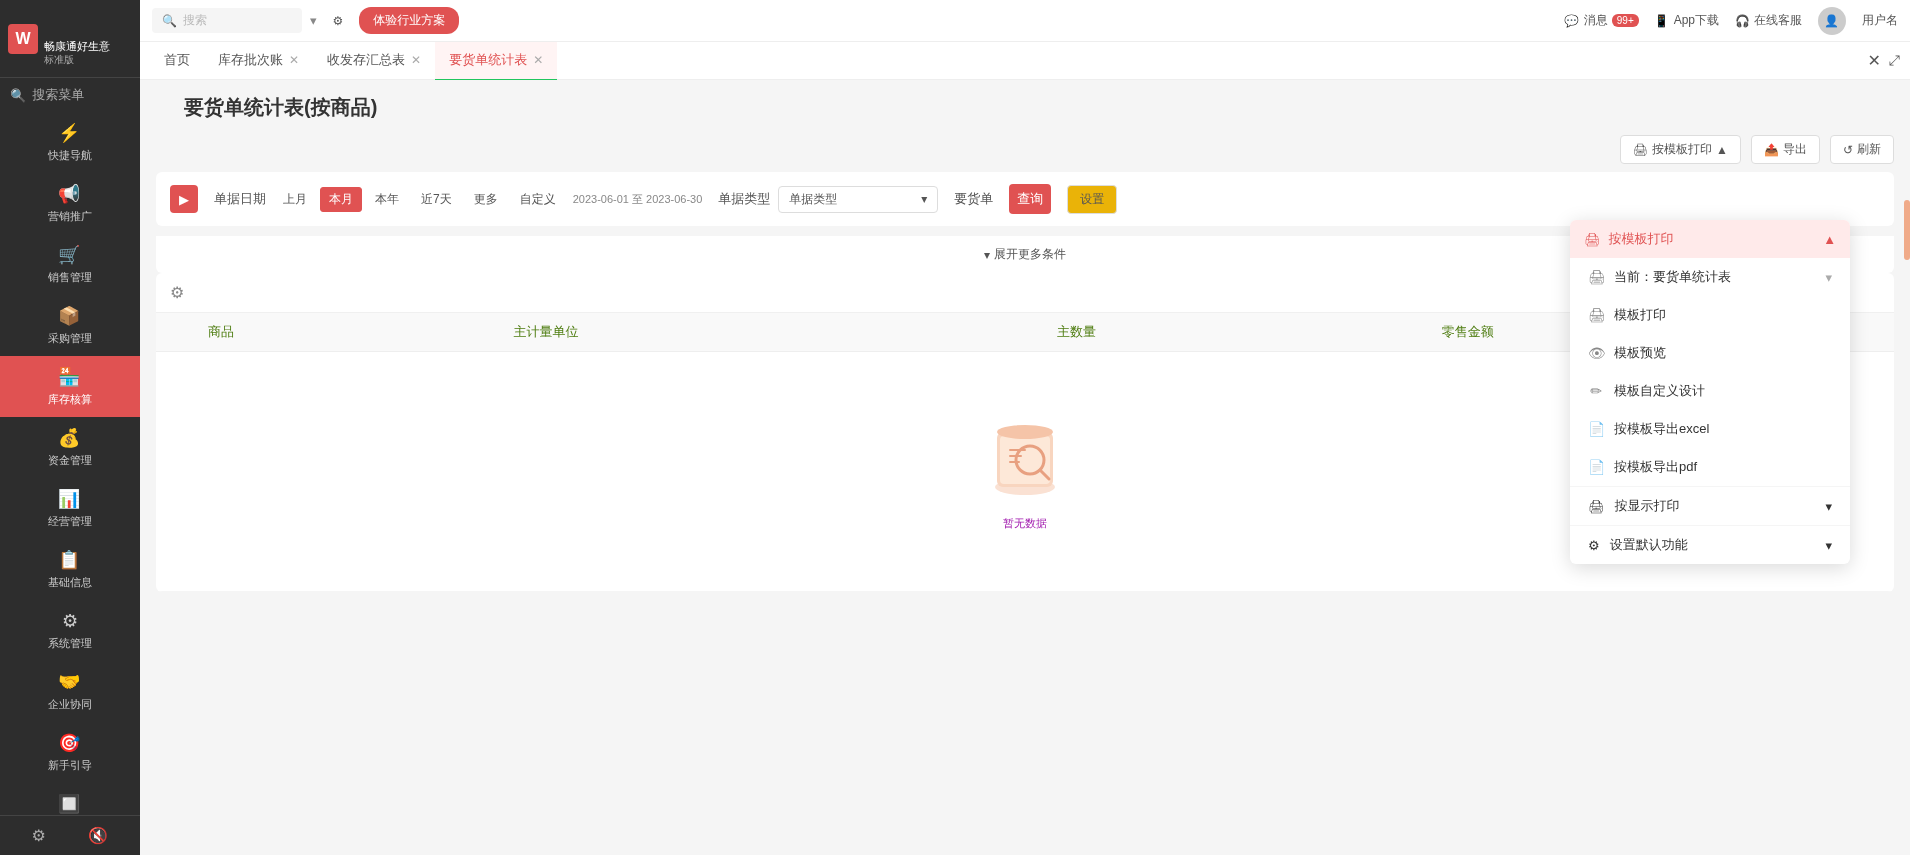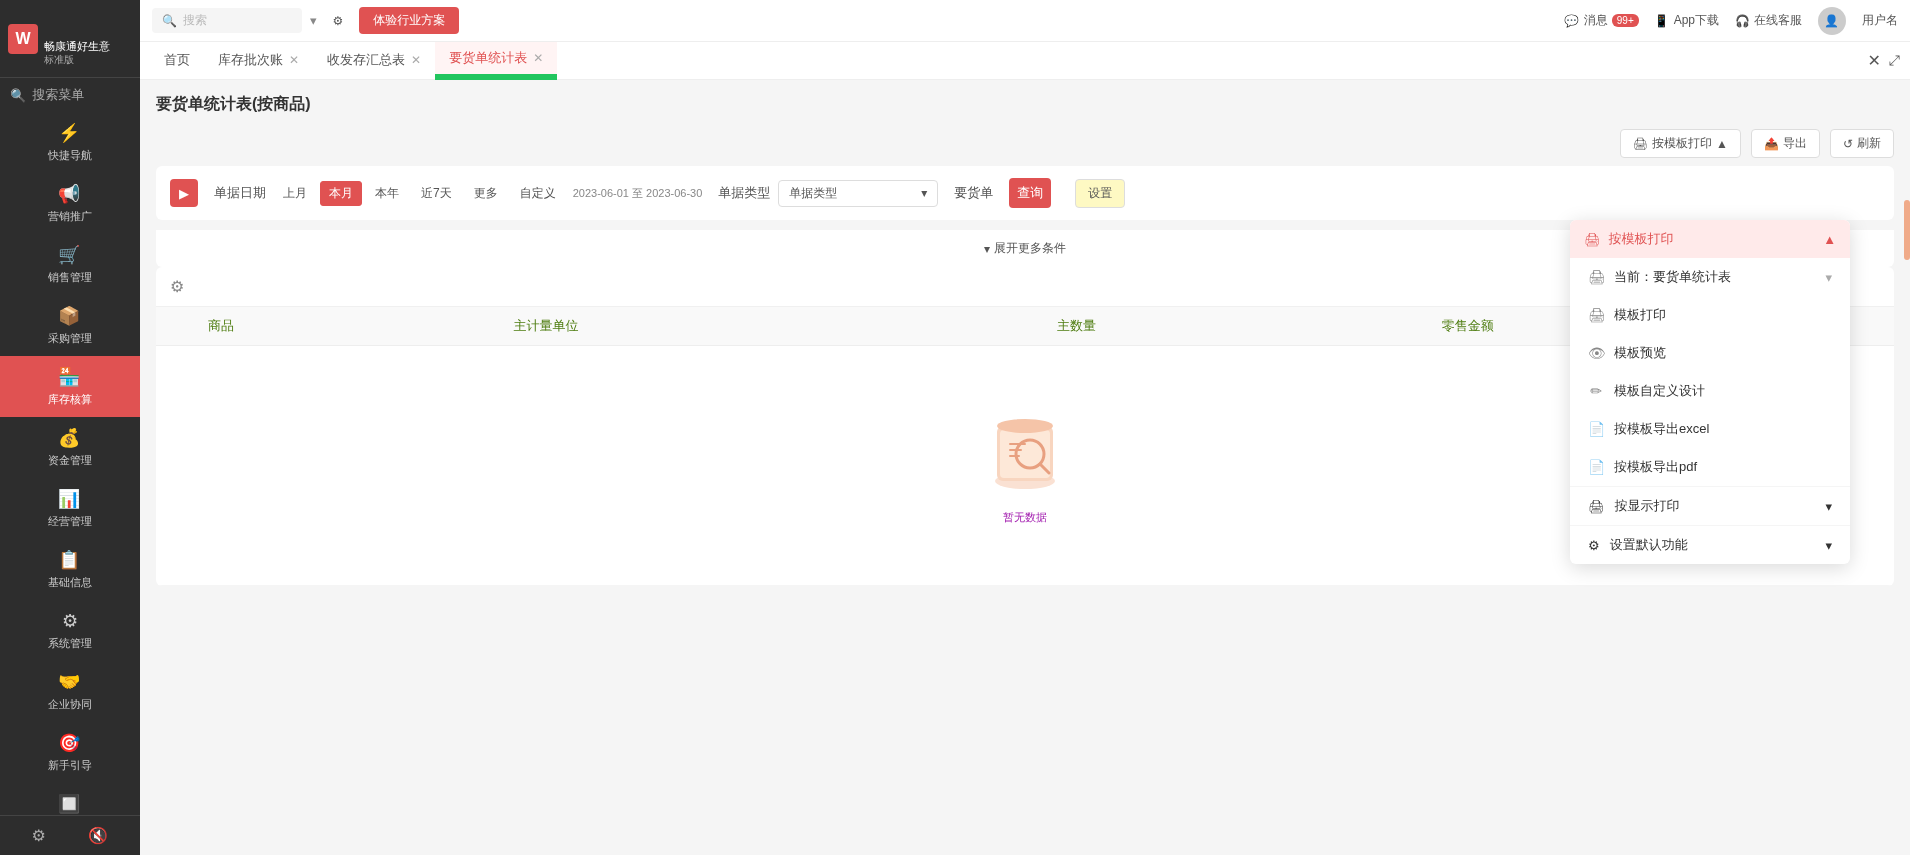--- a/index.html
+++ b/index.html
@@ -67,21 +67,21 @@
     }
     .header-search-box {
       display: flex; align-items: center; background: #f5f5f5; border-radius: 4px;
       padding: 4px 10px; gap: 6px; width: 150px; color: #aaa; font-size: 12px;
     }
     .header-nav-btn {
       padding: 4px 8px; color: #555; cursor: pointer; font-size: 12px;
       border-radius: 4px;
     }
     .header-trial-btn {
-      background: #e05252; color: #fff; padding: 5px 14px; border-radius: 4px;
+      background: #e05252; color: #fff; padding: 5px 14px; border-radius: 12px;
       cursor: pointer; font-size: 12px; border: none;
     }
     .header-right {
       margin-left: auto; display: flex; align-items: center; gap: 16px; color: #555; font-size: 12px;
     }
     .header-right-item { display: flex; align-items: center; gap: 4px; cursor: pointer; }
     .badge {
       background: #e05252; color: #fff; border-radius: 6px; padding: 1px 5px; font-size: 10px;
     }
     .user-avatar {
@@ -97,28 +97,28 @@
       align-items: center;
       padding: 0 10px;
       border-bottom: 1px solid #eee;
       gap: 0;
     }
     .tab-item {
       padding: 0 14px; height: 38px; display: flex; align-items: center;
       font-size: 13px; cursor: pointer; color: #555; border-bottom: 2px solid transparent;
       white-space: nowrap; gap: 6px;
     }
-    .tab-item.active { color: #e05252; background: #fff4f4; border-bottom: 6px solid #22c55e; }
+    .tab-item.active { color: #e05252; background: #fff4f4; border-bottom: 1px solid #22c55e; }
     .tab-close { font-size: 12px; color: #aaa; cursor: pointer; }
     .tabs-right { margin-left: auto; display: flex; align-items: center; gap: 8px; }
     .tabs-right-btn { cursor: pointer; color: #555; font-size: 16px; }
 
     
     .content-area { flex: 1; padding: 14px 16px; overflow-y: auto; position: relative; }
-    .page-title { font-size: 16px; font-weight: bold; color: #333; margin-bottom: 14px; }
+    .page-title { font-size: 20px; font-weight: bold; color: #333; margin-bottom: 14px; margin-left: 28px; }
 
     
     .filter-bar {
       background: #fff; border-radius: 6px; padding: 12px 14px;
       margin-bottom: 10px; display: flex; align-items: center; gap: 16px; flex-wrap: wrap;
     }
     .filter-expand-btn {
       width: 28px; height: 28px; background: #e05252; border-radius: 4px;
       display: flex; align-items: center; justify-content: center; color: #fff; cursor: pointer;
     }
@@ -171,21 +171,21 @@
       justify-content: flex-end;
     }
     .action-btn {
       display: flex; align-items: center; gap: 4px; padding: 5px 12px;
       border-radius: 4px; cursor: pointer; font-size: 12px; border: none;
     }
     .btn-print { background: #fff; border: 1px solid #ddd; color: #555; }
     .btn-export { background: #fff; border: 1px solid #ddd; color: #555; }
     .btn-refresh { background: #fff; border: 1px solid #ddd; color: #555; }
     .btn-query { background: #e05252; color: #fff; padding: 6px 8px; border-radius: 4px; border: none; cursor: pointer; font-size: 13px; }
-    .btn-settings { background: #fef9c3; border: 1px solid #ddd; color: #555; padding: 5px 12px; border-radius: 4px; cursor: pointer; font-size: 12px; margin-left: 8px; }
+    .btn-settings { background: #eab308; border: 1px solid #ddd; color: #555; padding: 5px 12px; border-radius: 4px; cursor: pointer; font-size: 12px; }
 
     
     .dropdown-menu {
       position: absolute;
       top: 140px;
       right: 60px;
       background: #fff;
       border-radius: 6px;
       box-shadow: 0 4px 20px rgba(0,0,0,0.15);
       width: 280px;

